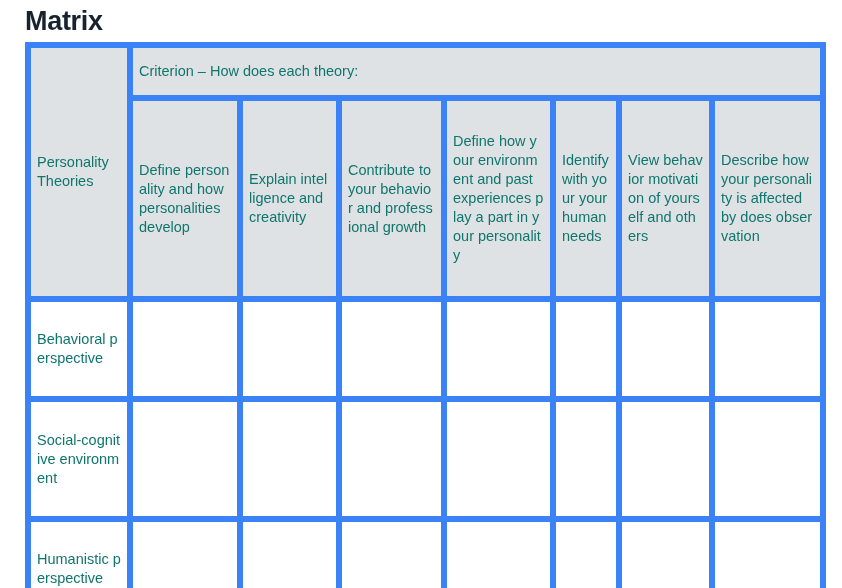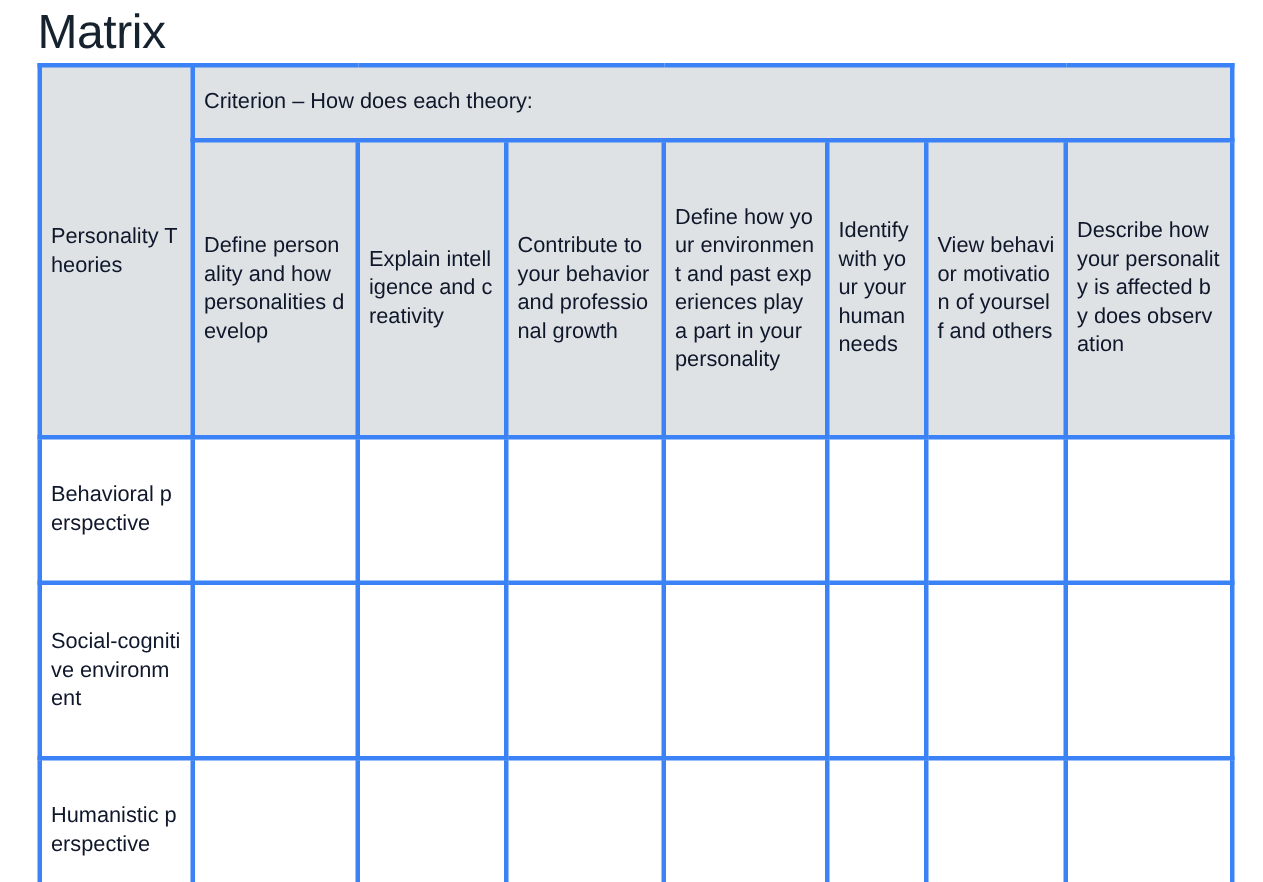--- a/index.html
+++ b/index.html
@@ -17,48 +17,48 @@
   .page {
     position: relative;
     width: 842px;
     height: 588px;
     background: #ffffff;
   }
   .page-title {
     position: absolute;
     left: 25px;
     top: 5px;
-    font-size: 32px;
-    font-weight: normal;
+    font-size: 27px;
+    font-weight: bold;
     letter-spacing: -0.3px;
     color: #16222e;
     line-height: 32px;
   }
   .matrix-wrap {
     position: absolute;
     left: 25px;
     top: 42px;
     width: 795px;
   }
   table.matrix {
     border-collapse: collapse;
     table-layout: fixed;
     width: 795px;
     border-left: 3px solid #1b1b1b;
     border-top: 1px solid #2b2b2b;
     border-right: 1px solid #2b2b2b;
     border-bottom: 2px solid #1b1b1b;
   }
   table.matrix td {
-    border: 3px solid #3b82f6;
+    border: 6px solid #3b82f6;
     vertical-align: middle;
     padding: 0 6px;
     font-size: 14.5px;
     line-height: 19px;
-    color: #0f172a;
+    color: #0f766e;
     word-break: break-all;
     overflow-wrap: anywhere;
     hyphens: none;
   }
   td.head {
     background: #dfe2e5;
   }
   td.criterion-bar {
     background: #dfe2e5;
     height: 47px;

